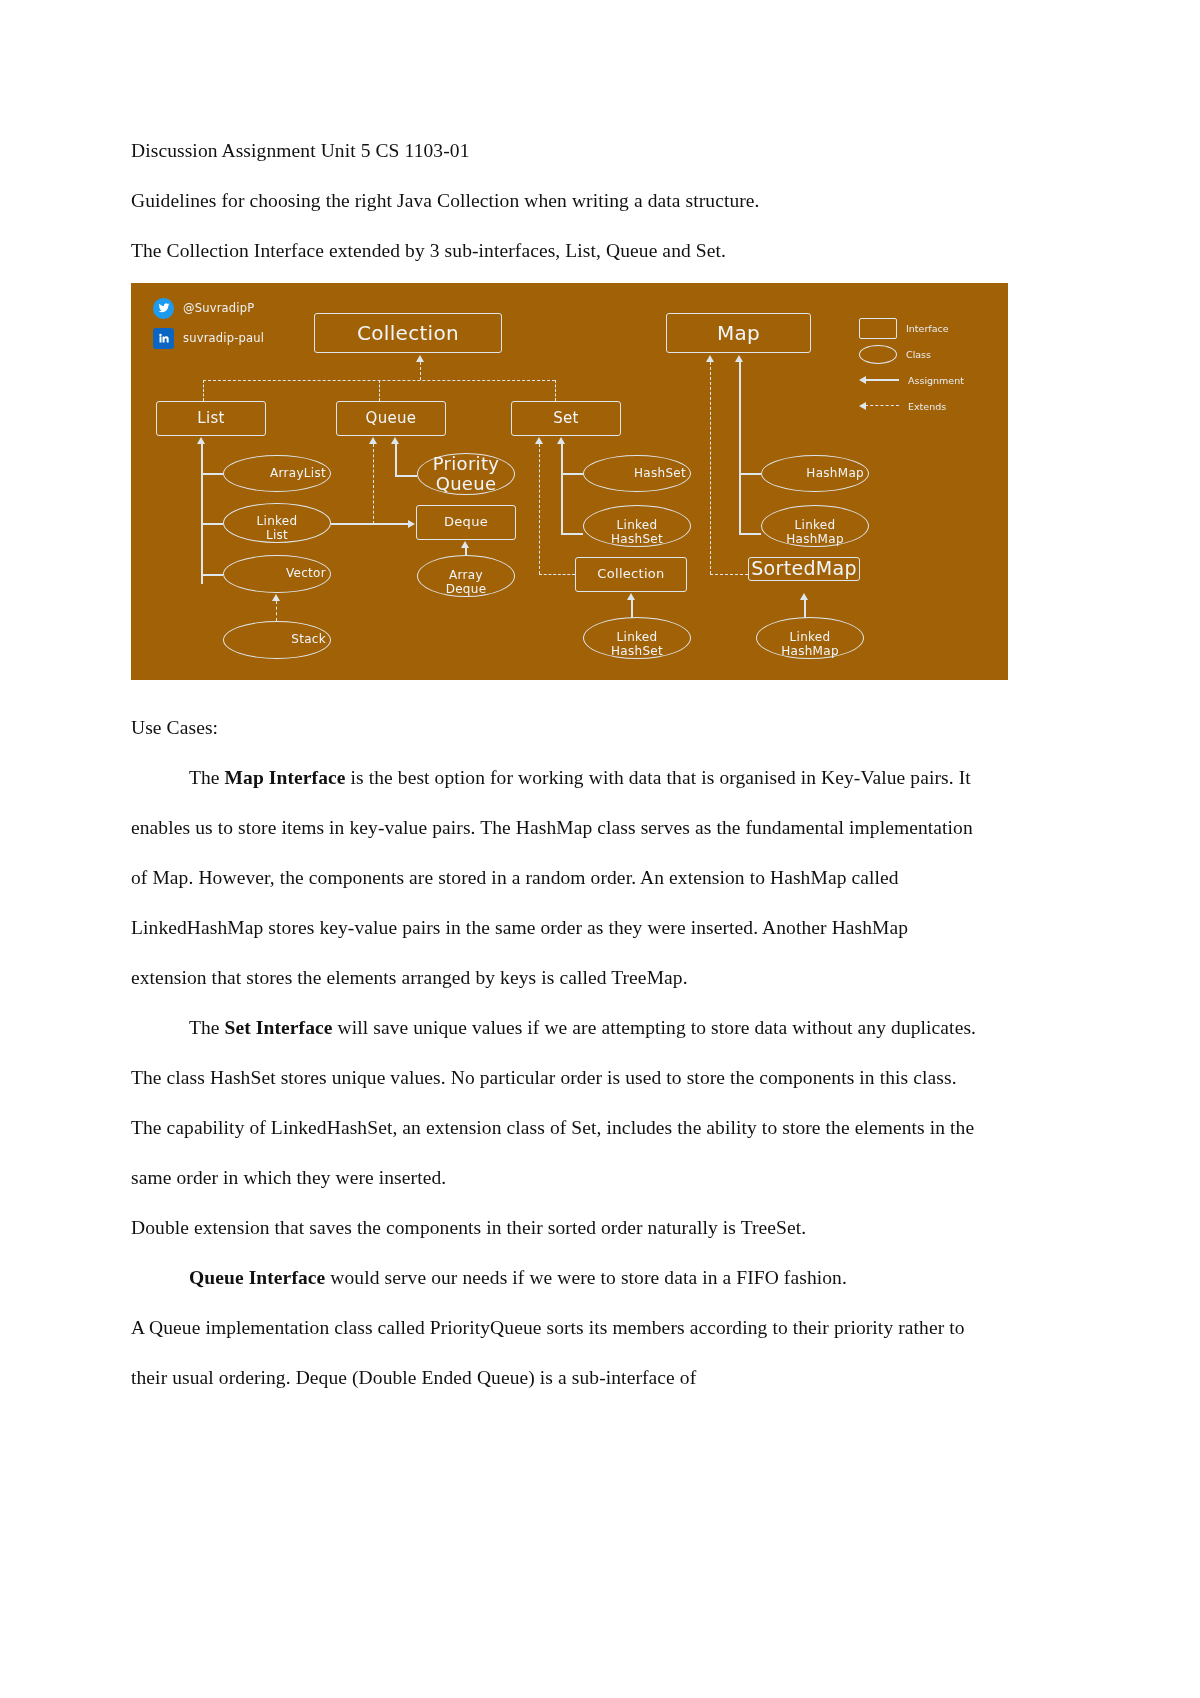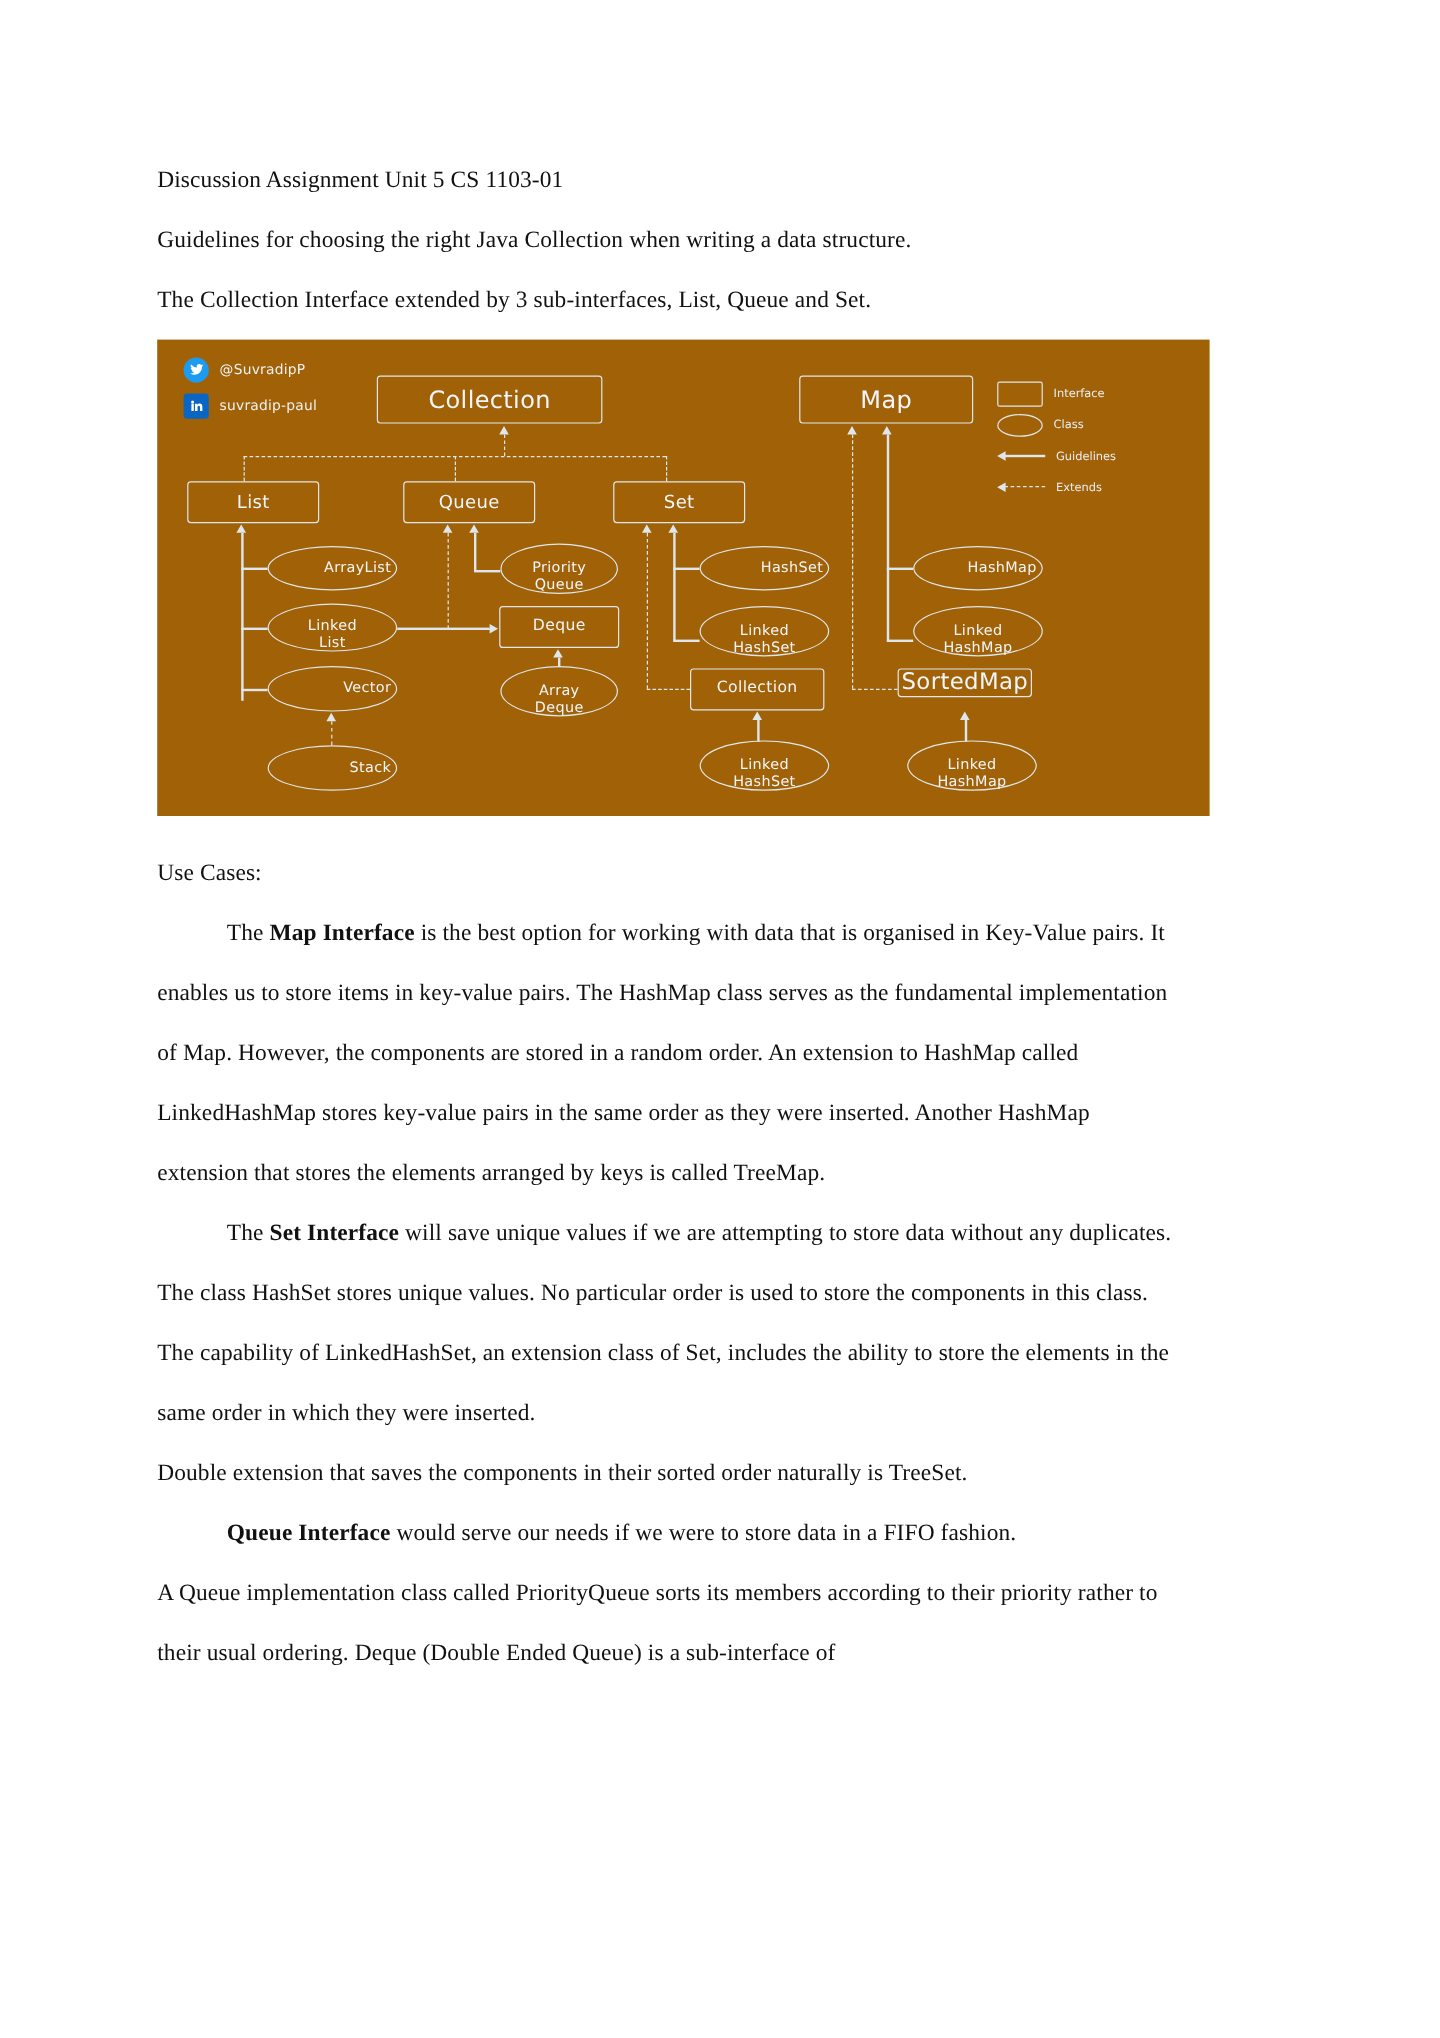--- a/index.html
+++ b/index.html
@@ -135,21 +135,21 @@
   }
   .arrow-right {
     position: absolute;
     width: 0; height: 0;
     border-top: 4.5px solid transparent;
     border-bottom: 4.5px solid transparent;
     border-left: 7px solid #dfe7ee;
   }
 
   
-  .legend { position: absolute; left: 700px; top: 32px; width: 140px; }
+  .legend { position: absolute; left: 728px; top: 32px; width: 140px; }
   .legend-row {
     position: relative;
     height: 26px;
     display: flex;
     align-items: center;
   }
   .legend-shape-box {
     width: 36px; height: 19px;
     border: 1.5px solid #dfe7ee;
     border-radius: 2px;
@@ -236,21 +236,21 @@
         </div>
         <div class="legend-row">
           <span class="legend-shape-ellipse"></span>
           <span class="legend-text">Class</span>
         </div>
         <div class="legend-row">
           <span class="legend-shape-arrow">
             <span class="bar"></span>
               <span class="head"></span>
           </span>
-          <span class="legend-text">Guidelines</span>
+          <span class="legend-text">Assignment</span>
         </div>
         <div class="legend-row">
           <span class="legend-shape-arrow">
             <span class="bar dashed"></span>
               <span class="head"></span>
           </span>
           <span class="legend-text">Extends</span>
         </div>
       </div>
 
@@ -303,21 +303,21 @@
 
       <div class="arrow-up" style="left:238px; top:154px;"></div>
       <div class="dash-v" style="left:242px; top:161px; height:80px;"></div>
       <div class="dash-h" style="left:242px; top:241px; width:36px;"></div>
       <div class="arrow-right" style="left:277px; top:237px;"></div>
 
       <div class="arrow-up" style="left:260px; top:154px;"></div>
       <div class="ln v" style="left:264px; top:161px; height:32px;"></div>
       <div class="ln h" style="left:264px; top:192px; width:22px;"></div>
 
-      <div class="node klass" style="left:286px; top:170px; width:98px; height:42px; font-size:12px; flex-direction:column;">
+      <div class="node klass" style="left:286px; top:170px; width:98px; height:42px; font-size:18px; flex-direction:column;">
         <span class="lbl">Priority</span>
         <span class="lbl">Queue</span>
       </div>
 
       <div class="node iface" style="left:285px; top:222px; width:100px; height:35px; font-size:13px;">
         <span class="lbl">Deque</span>
       </div>
 
       <div class="ln h" style="left:200px; top:240px; width:77px;"></div>
 

